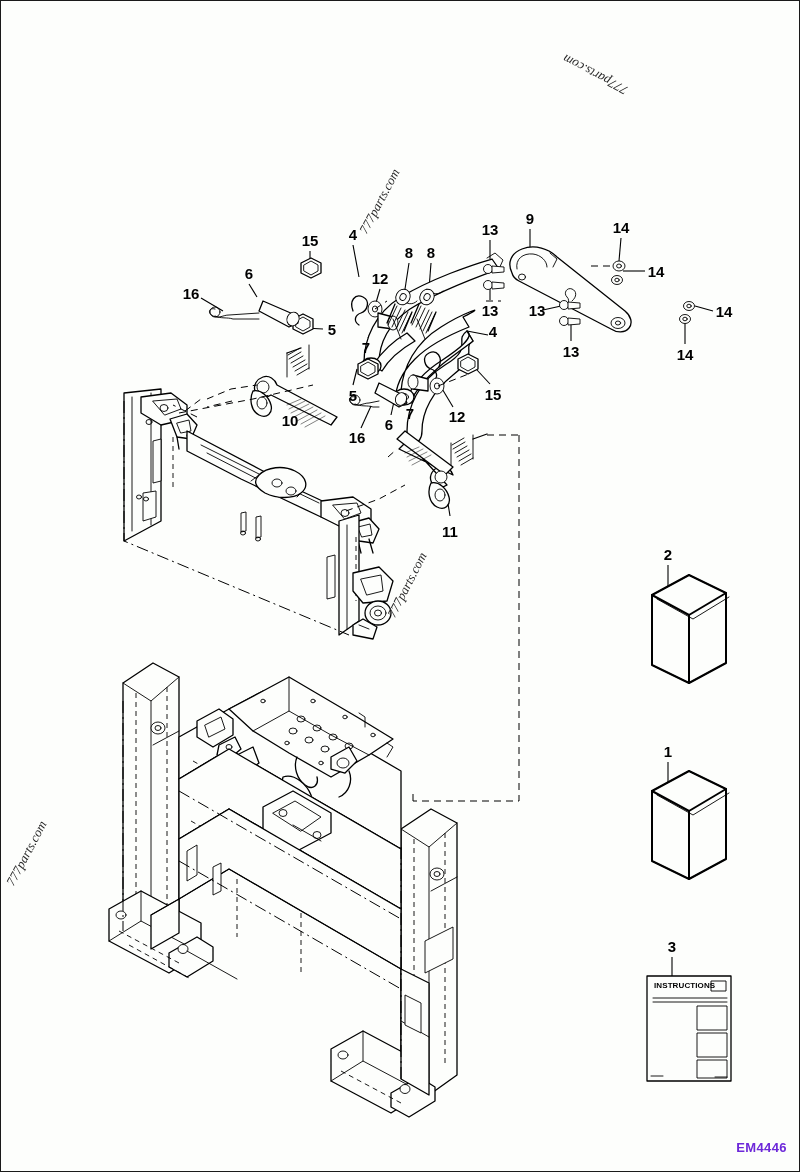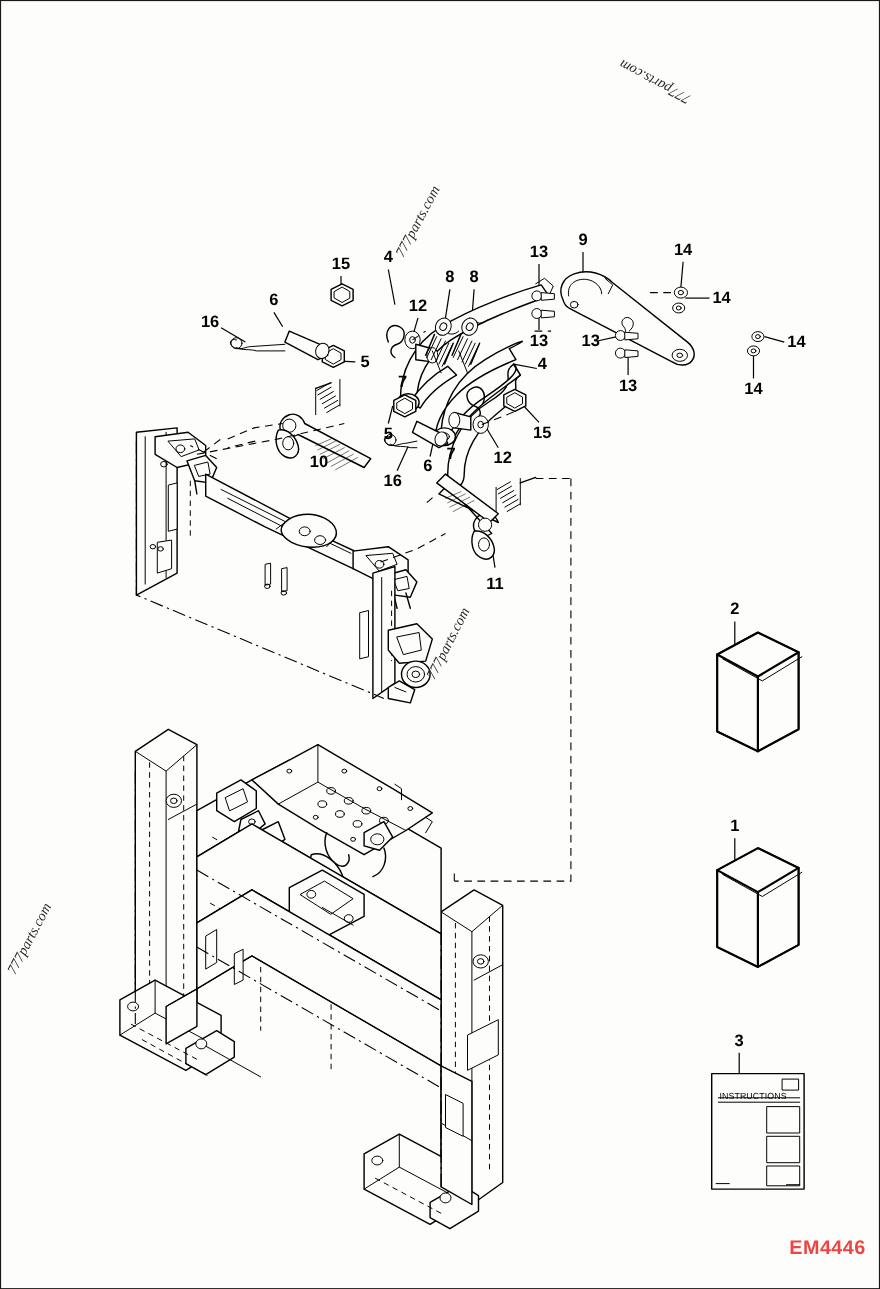--- a/index.html
+++ b/index.html
@@ -43,37 +43,36 @@
     font-style: italic;
     font-size: 13px;
     color: #2a2a2a;
     white-space: nowrap;
     user-select: none;
     transform-origin: 0 0;
   }
   #drawing-number {
     position: absolute;
     right: 12px;
-    bottom: 26px;
+    bottom: 16px;
     font-family: "Liberation Sans", sans-serif;
-    font-size: 18px;
+    font-size: 13px;
     font-weight: bold;
-    color: #ef4444;
+    color: #6d28d9;
     letter-spacing: 0.4px;
   }
   #instructions-title {
     position: absolute;
     left: 653px;
     top: 980px;
     font-family: "Liberation Sans", sans-serif;
     font-size: 8px;
-    font-weight: normal;
+    font-weight: bold;
     color: #000000;
     letter-spacing: 0.1px;
-    margin-top: 11px;
   }
 </style>
 </head>
 <body>
 
 <div id="page">
 
   <svg id="diagram-svg" viewBox="0 0 800 1172" xmlns="http://www.w3.org/2000/svg">
     <defs>
       <style>

